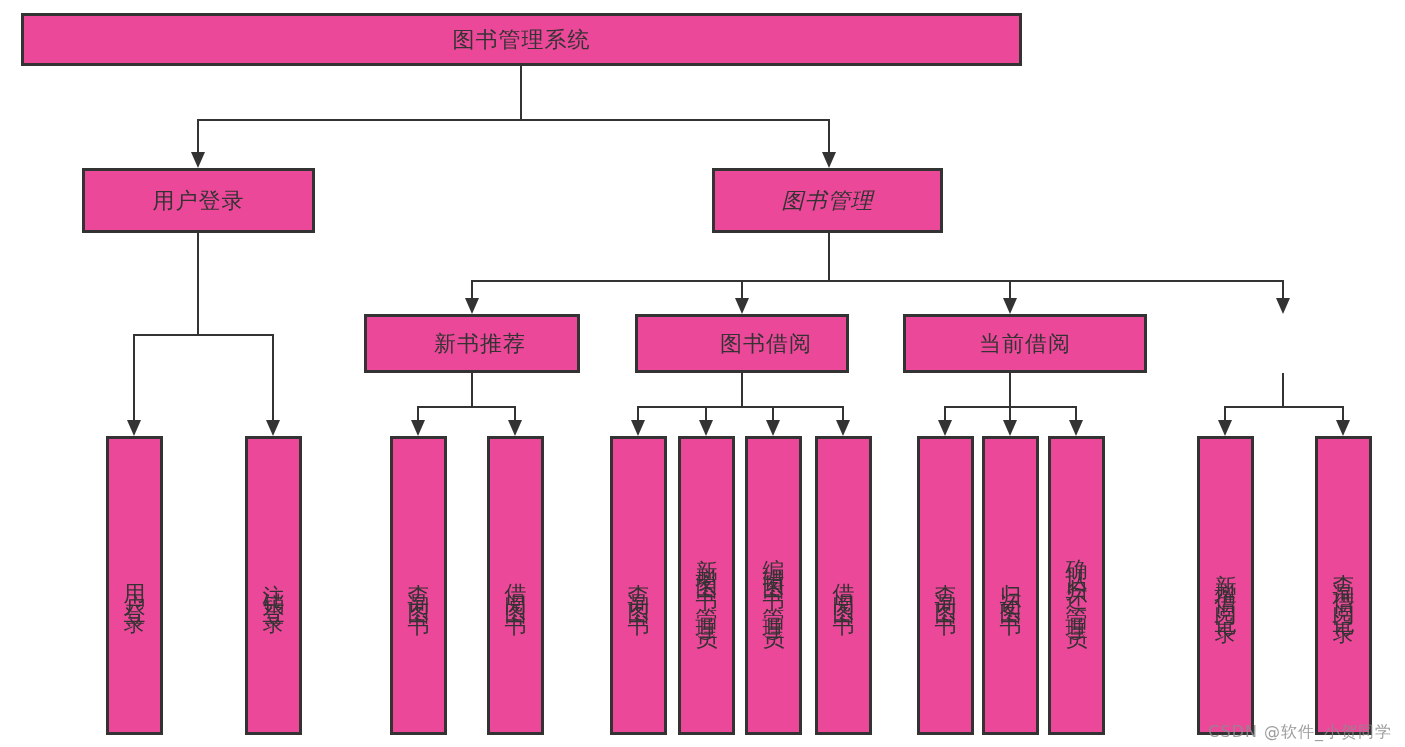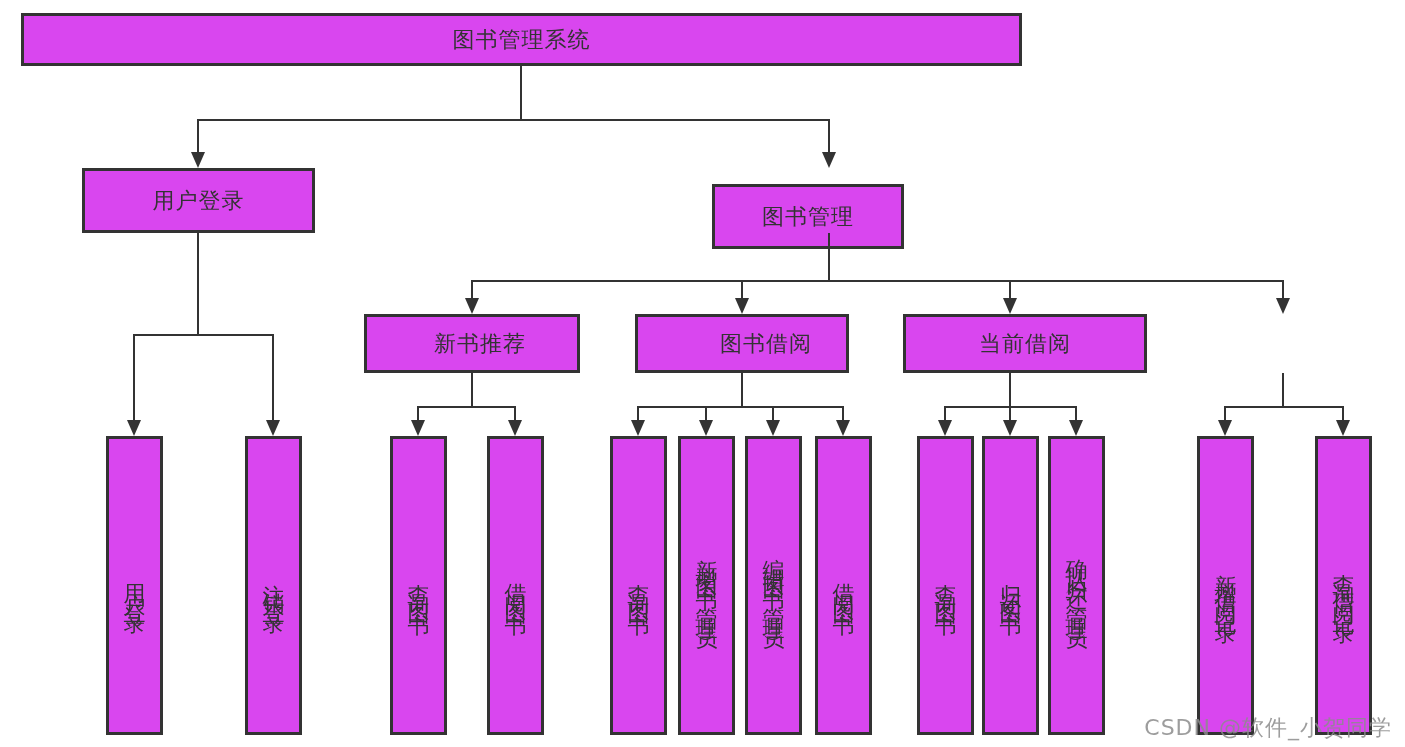--- a/index.html
+++ b/index.html
@@ -11,21 +11,21 @@
   body{font-family:"DejaVu Sans","Liberation Sans",sans-serif;}
   .canvas{
     position:relative;
     width:1405px;height:747px;
     background:var(--bg);
     overflow:hidden;
   }
   .node{
     position:absolute;
     border:3px solid var(--line);
-    background:#d946ef;
+    background:#ec4899;
     display:flex;align-items:center;justify-content:center;
     color:var(--text);
     font-size:22px;
     letter-spacing:1px;
     box-sizing:border-box;
   }
   .node.leaf span{
     writing-mode:vertical-rl;
     text-orientation:mixed;
     letter-spacing:0.45em;
@@ -41,21 +41,21 @@
   }
   .drop::after{
     content:'';position:absolute;left:50%;transform:translateX(-50%);
     bottom:0;width:0;height:0;
     border-left:7px solid transparent;border-right:7px solid transparent;
     border-top:16px solid var(--line);
   }
   .watermark{
     position:absolute;
     right:13px;bottom:4px;
-    font-size:22px;
+    font-size:16px;
     color:rgba(140,140,140,0.85);
     letter-spacing:1px;
     white-space:nowrap;
   }
 </style>
 </head>
 <body>
 
 <div class="canvas">
 
@@ -64,21 +64,21 @@
   </div>
 
   <div class="vline" style="left:520px;top:66px;height:54px;"></div>
   <div class="hline" style="left:197px;top:119px;width:633px;"></div>
   <div class="drop" style="left:191px;top:121px;height:47px;"></div>
   <div class="drop" style="left:822px;top:121px;height:47px;"></div>
 
   <div class="node" style="left:82px;top:168px;width:233px;height:65px;">
     <span>用户登录</span>
   </div>
-  <div class="node" style="left:712px;top:184px;width:192px;height:65px;">
+  <div class="node" style="left:712px;top:168px;width:231px;height:65px;font-style:italic;">
     <span>图书管理</span>
   </div>
 
   <div class="vline" style="left:197px;top:233px;height:102px;"></div>
   <div class="hline" style="left:133px;top:334px;width:141px;"></div>
   <div class="drop" style="left:127px;top:336px;height:100px;"></div>
   <div class="drop" style="left:266px;top:336px;height:100px;"></div>
 
   <div class="vline" style="left:828px;top:233px;height:48px;"></div>
   <div class="hline" style="left:471px;top:280px;width:813px;"></div>

